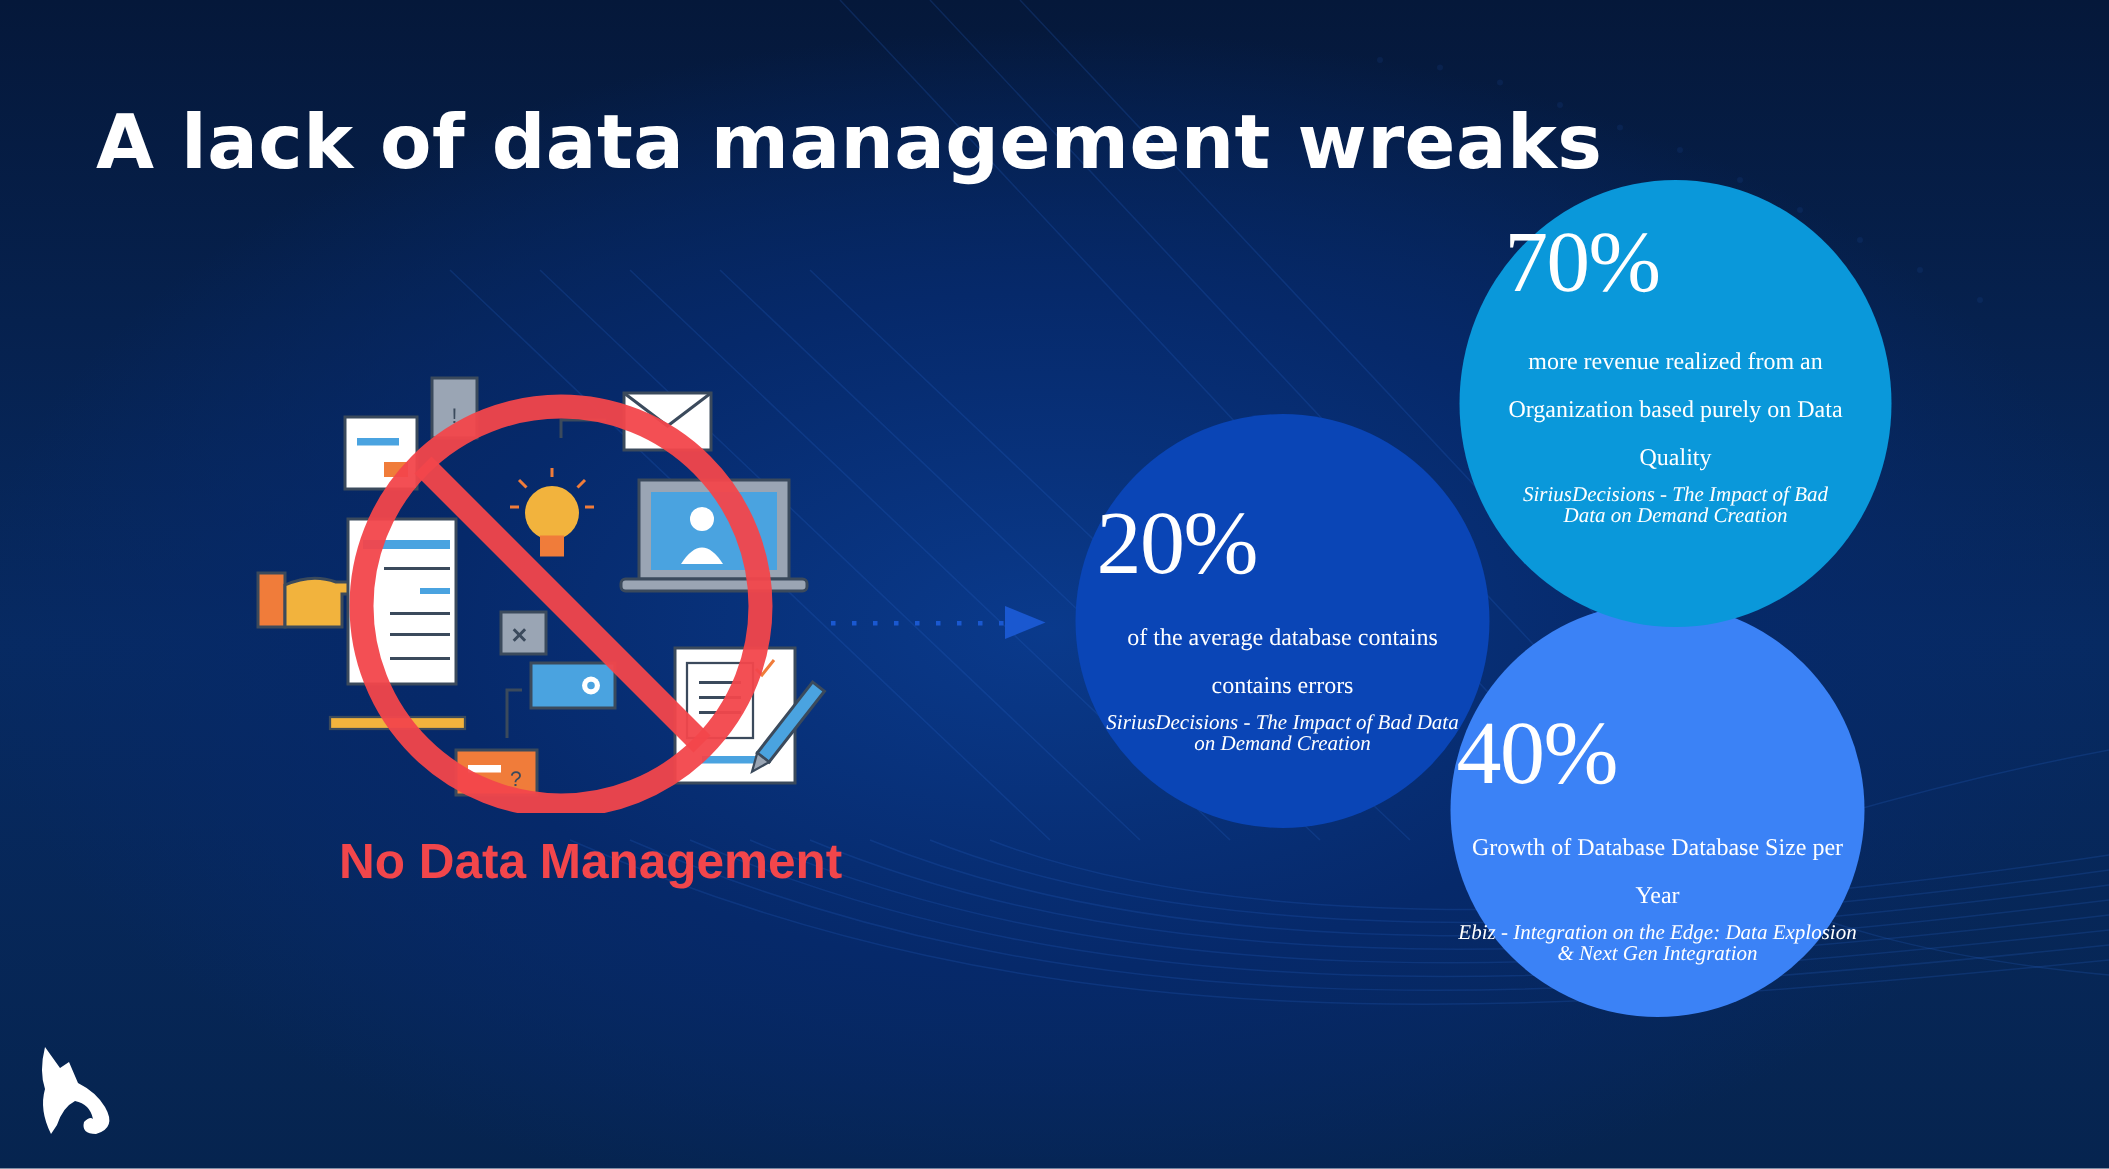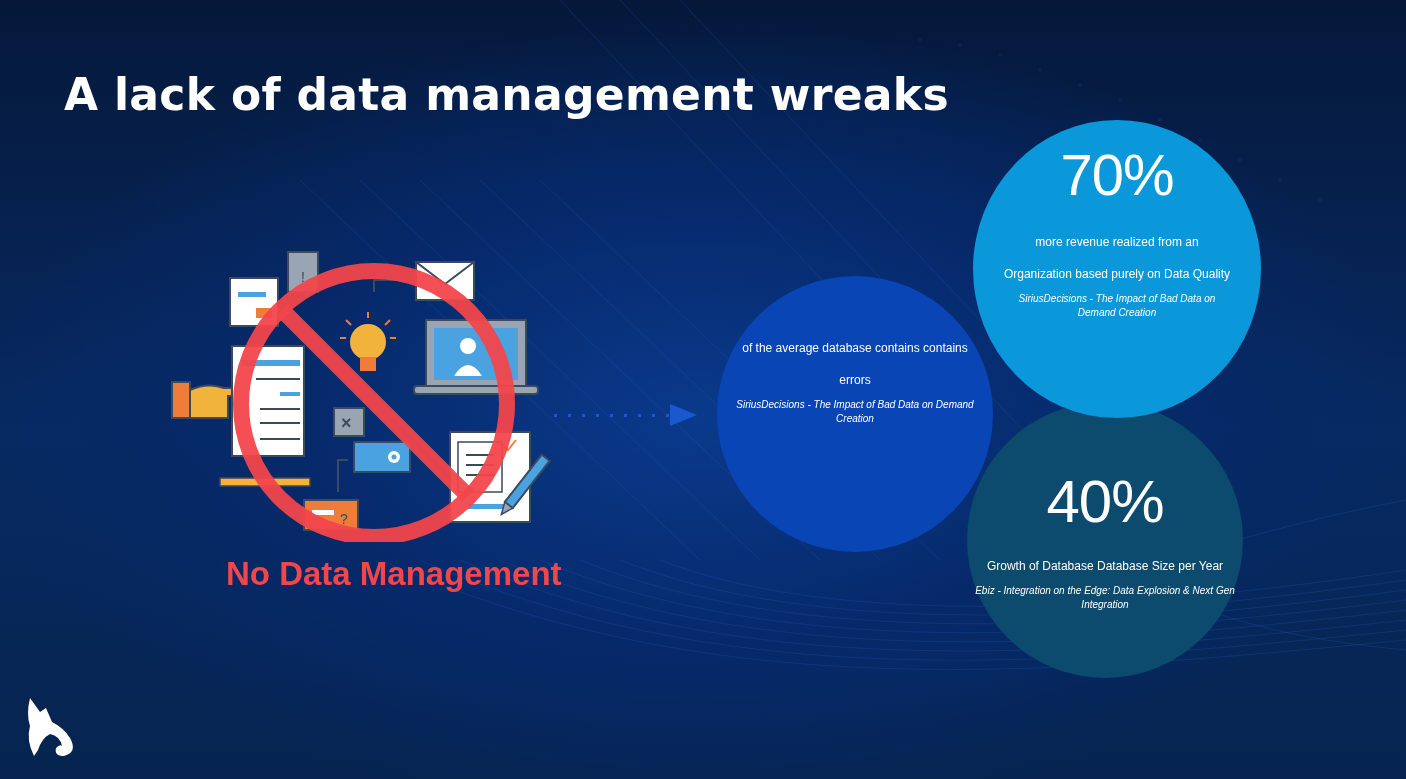--- a/index.html
+++ b/index.html
@@ -6,42 +6,42 @@
   body {
     width: 1406px; height: 779px; overflow: hidden; position: relative;
     font-family: "Liberation Sans", sans-serif;
     background:
       radial-gradient(ellipse 900px 500px at 700px 420px, #0a3a8c 0%, #06296a 45%, rgba(4,25,60,0) 80%),
       linear-gradient(180deg, #05183a 0%, #072a62 55%, #06244f 100%);
   }
   .bg-lines { position: absolute; inset: 0; pointer-events: none; }
   .title {
     position: absolute; left: 64px; top: 62px; margin: 0;
-    color: #ffffff; font-weight: 700; font-size: 44px; line-height: 66px;
+    color: #ffffff; font-weight: 700; font-size: 50px; line-height: 66px;
     font-family: "DejaVu Sans", sans-serif; letter-spacing: 0.3px;
   }
   .illustration { position: absolute; left: 168px; top: 242px; width: 400px; height: 300px; }
   .no-label {
     position: absolute; left: 226px; top: 555px; color: #f2464b;
     font-weight: 700; font-size: 33px; font-family: "Liberation Sans", sans-serif;
   }
   .arrow { position: absolute; left: 552px; top: 402px; width: 150px; height: 26px; }
   .bubble {
     position: absolute; border-radius: 50%; color: #fff; text-align: center;
-    display: flex; flex-direction: column; align-items: center; justify-content: flex-start;
-    box-sizing: border-box; font-family: Liberation Sans, sans-serif;
+    display: flex; flex-direction: column; align-items: flex-start; justify-content: flex-start;
+    box-sizing: border-box; font-family: Liberation Serif, serif;
   }
   .bubble .pct { font-weight: 300; line-height: 1; letter-spacing: -1px; }
-  .bubble .desc { font-size: 12px; line-height: 32px; }
-  .bubble .src { font-style: italic; font-size: 10px; line-height: 14px; margin-top: 2px; }
+  .bubble .desc { font-size: 16px; line-height: 32px; }
+  .bubble .src { font-style: italic; font-size: 14px; line-height: 14px; margin-top: 2px; }
   .b20 { left: 717px; top: 276px; width: 276px; height: 276px; background: #0a45b6; padding: 56px 14px 0; z-index: 2; }
   .b20 .pct { font-size: 60px; margin-bottom: 18px; }
   .b70 { left: 973px; top: 120px; width: 288px; height: 298px; background: #0a98da; padding: 26px 30px 0; z-index: 3; }
   .b70 .pct { font-size: 58px; margin-bottom: 22px; }
-  .b40 { left: 967px; top: 402px; width: 276px; height: 276px; background: #0c4a6e; padding: 70px 4px 0; z-index: 1; }
+  .b40 { left: 967px; top: 402px; width: 276px; height: 276px; background: #3b82f6; padding: 70px 4px 0; z-index: 1; }
   .b40 .pct { font-size: 60px; margin-bottom: 18px; }
   .logo { position: absolute; left: 24px; top: 694px; width: 58px; height: 66px; }
 </style>
 </head>
 <body>
 
 <svg class="bg-lines" viewBox="0 0 1406 779" preserveAspectRatio="none">
   <g stroke="#2a64c8" stroke-opacity="0.22" fill="none" stroke-width="1">
     <path d="M380 560 C 700 700, 1000 680, 1406 640"></path>
     <path d="M420 560 C 720 690, 1020 670, 1406 630"></path>
@@ -184,20 +184,21 @@
     <rect x="58" y="12" width="3" height="3"></rect>
       <rect x="72" y="12" width="3" height="3"></rect>
     <rect x="86" y="12" width="3" height="3"></rect>
       <rect x="100" y="12" width="3" height="3"></rect>
     <rect x="114" y="12" width="3" height="3"></rect>
     <polygon points="118,2 145,13 118,24"></polygon>
   </g>
 </svg>
 
 <div class="bubble b20">
+  <div class="pct">20%</div>
   <div class="desc">of the average database contains contains errors</div>
   <div class="src">SiriusDecisions - The Impact of Bad Data on Demand Creation</div>
 </div>
 
 <div class="bubble b70">
   <div class="pct">70%</div>
   <div class="desc">more revenue realized from an Organization based purely on Data Quality</div>
   <div class="src">SiriusDecisions - The Impact of Bad Data on Demand Creation</div>
 </div>
 

